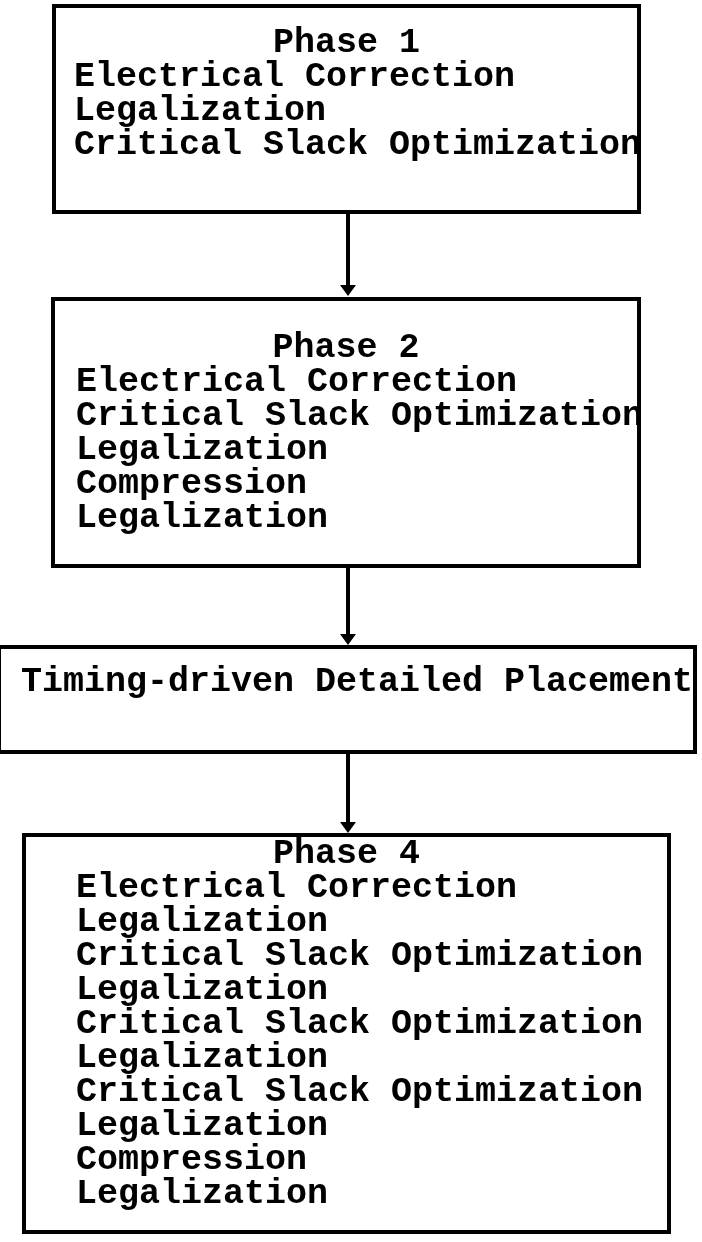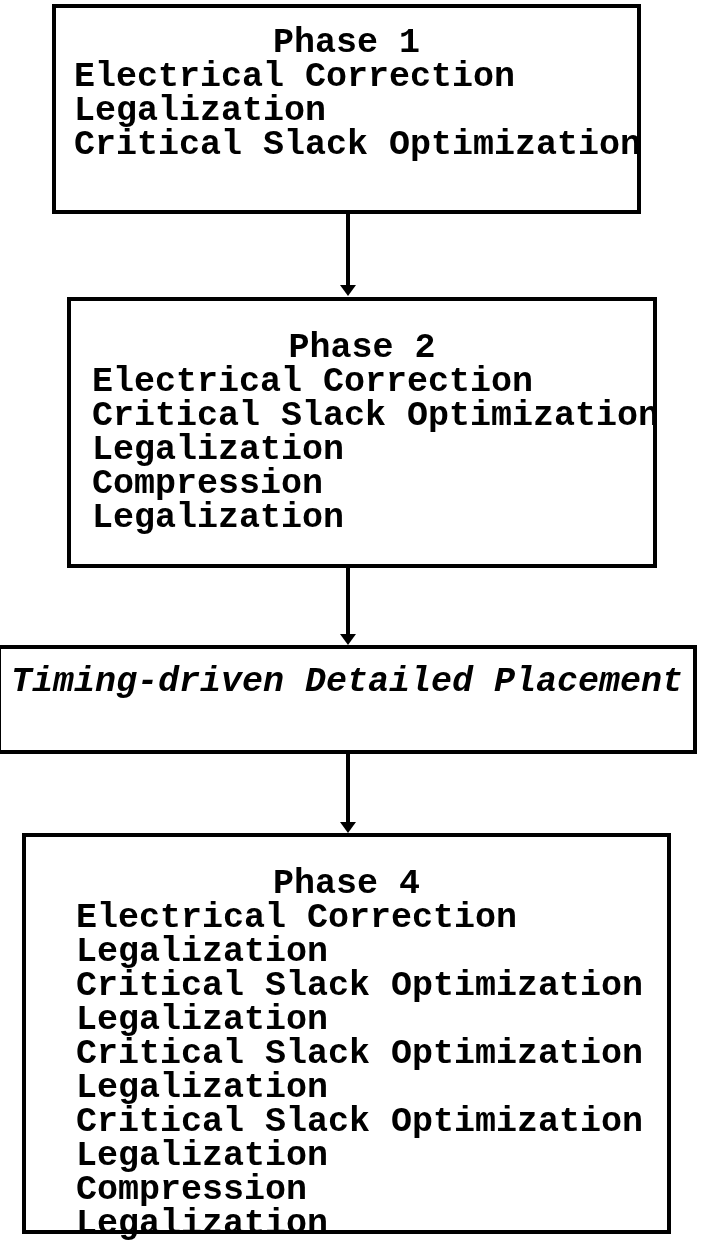--- a/index.html
+++ b/index.html
@@ -27,25 +27,25 @@
   }
   .box-title {
     text-align: center;
     white-space: nowrap;
   }
   .step {
     white-space: nowrap;
   }
   #box-phase1 { left: 52px;  top: 4px;   width: 589px; height: 210px; padding-top: 18px; }
   #box-phase1 .step { padding-left: 18px; }
-  #box-phase2 { left: 51px;  top: 297px; width: 590px; height: 271px; padding-top: 30px; margin-left: 16px; }
+  #box-phase2 { left: 51px;  top: 297px; width: 590px; height: 271px; padding-top: 30px; }
   #box-phase2 .step { padding-left: 21px; }
   #box-phase3 { left: -3px;  top: 645px; width: 700px; height: 109px; padding-top: 16px; }
-  #box-phase3 .step { padding-left: 0; text-align: center; font-style: italic; }
-  #box-phase4 { left: 22px;  top: 833px; width: 649px; height: 401px; padding-top: 30px; }
+  #box-phase3 .step { padding-left: 0; text-align: right; }
+  #box-phase4 { left: 22px;  top: 833px; width: 649px; height: 401px; }
   #box-phase4 .step { padding-left: 50px; }
 
   .arrow-line {
     position: absolute;
     left: 346px;
     width: 4px;
     background: #000000;
   }
   #arrow1-line { top: 214px; height: 74px; }
   #arrow2-line { top: 568px; height: 70px; }

